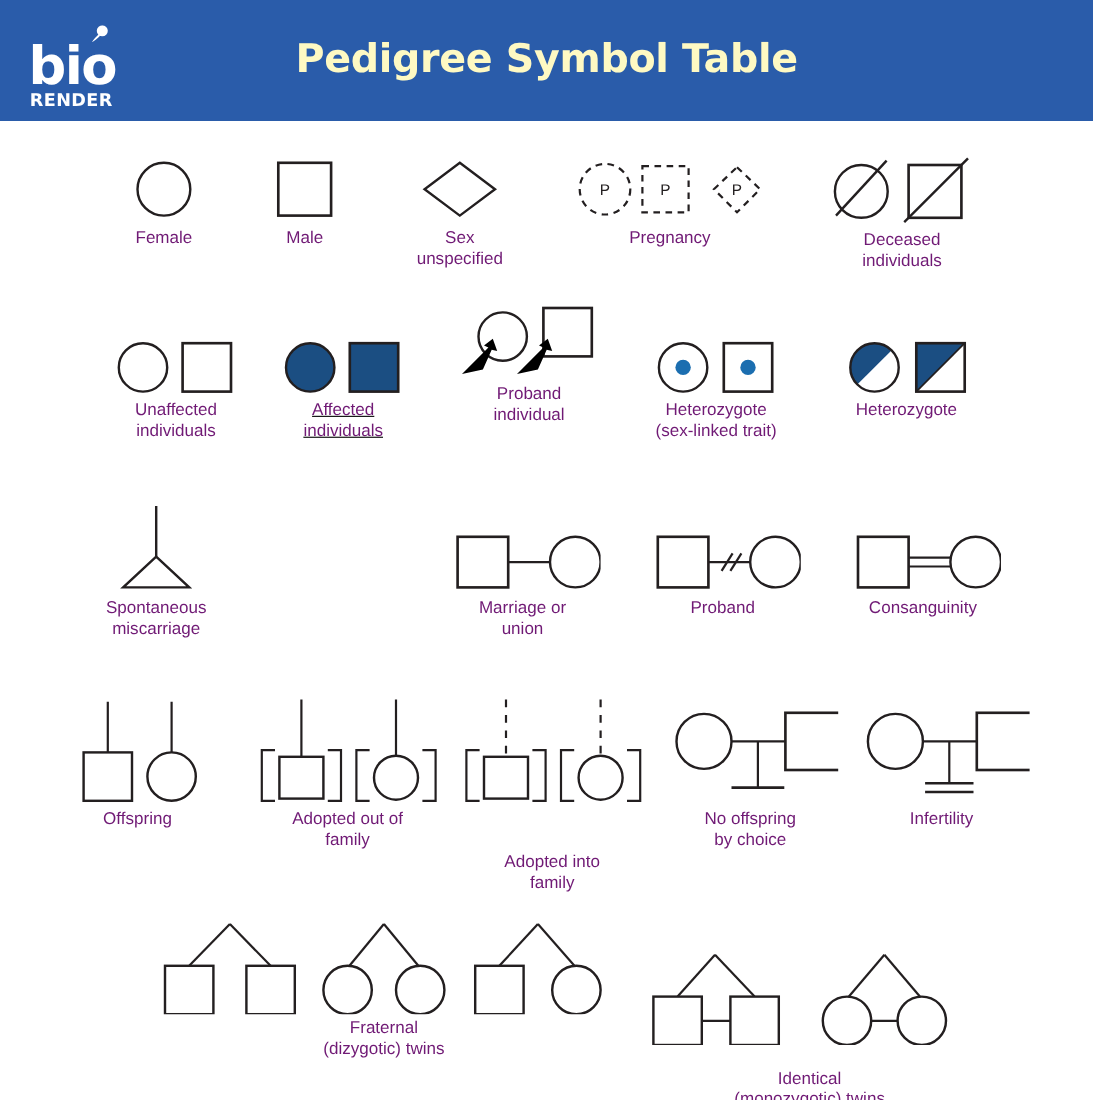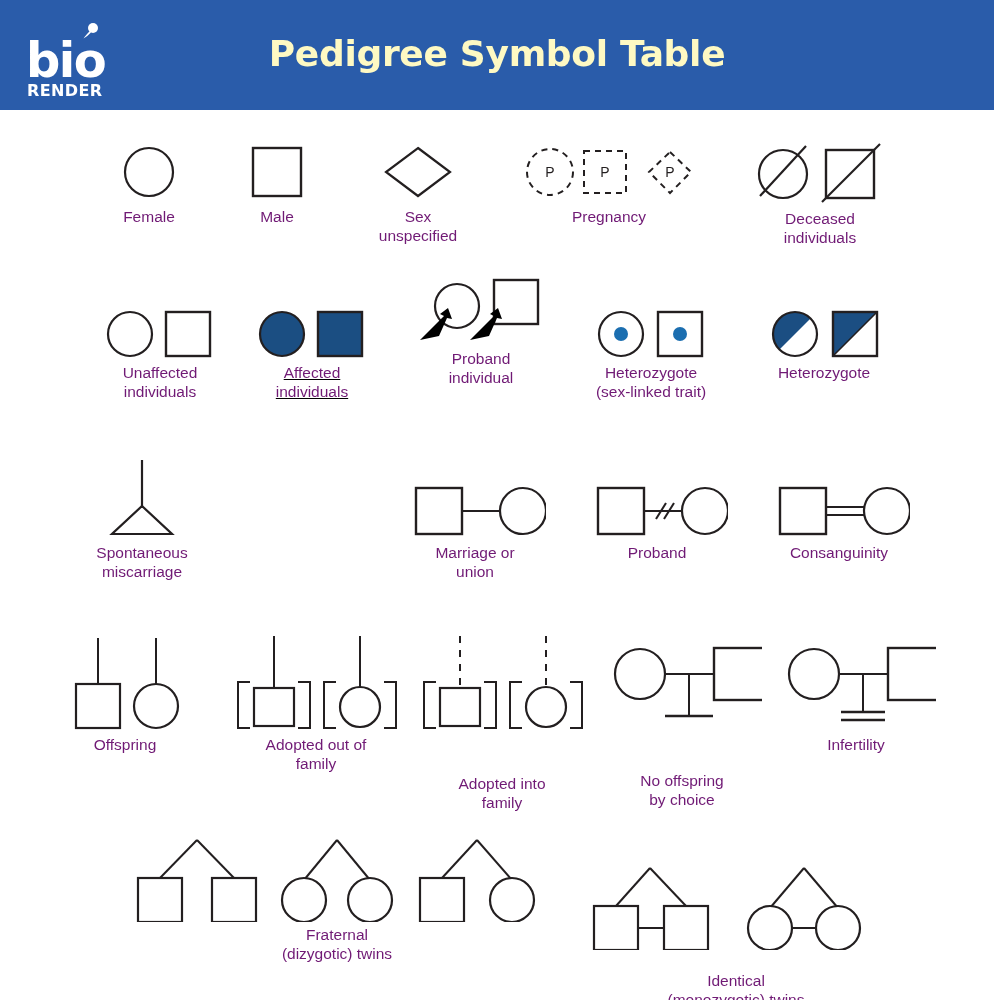--- a/index.html
+++ b/index.html
@@ -307,21 +307,21 @@
       </g>
       <line x1="46" y1="8" x2="46" y2="60" stroke="#231f20" stroke-width="2" stroke-dasharray="7 7"></line>
       <rect x="26" y="60" width="40" height="38" fill="#ffffff" stroke="#231f20" stroke-width="2.2"></rect>
       <line x1="132" y1="8" x2="132" y2="60" stroke="#231f20" stroke-width="2" stroke-dasharray="7 7"></line>
       <circle cx="132" cy="79" r="20" fill="#ffffff" stroke="#231f20" stroke-width="2.2"></circle>
     </svg>
     <div class="caption">Adopted into
 family</div>
   </div>
 
-  <div class="cell" style="left:602px; top:532px; width:160px;gap:36px;">
+  <div class="cell" style="left:602px; top:532px; width:160px;">
     <svg class="art" width="160" height="90" viewBox="0 0 160 90">
       <circle cx="38" cy="32" r="25" fill="#ffffff" stroke="#231f20" stroke-width="2.2"></circle>
       <line x1="63" y1="32" x2="112" y2="32" stroke="#231f20" stroke-width="2"></line>
       <rect x="112" y="6" width="52" height="52" fill="#ffffff" stroke="#231f20" stroke-width="2.4"></rect>
       <line x1="87" y1="32" x2="87" y2="74" stroke="#231f20" stroke-width="2"></line>
       <line x1="63" y1="74" x2="111" y2="74" stroke="#231f20" stroke-width="2.4"></line>
     </svg>
     <div class="caption">No offspring
 by choice</div>
   </div>
@@ -331,21 +331,21 @@
       <circle cx="38" cy="32" r="25" fill="#ffffff" stroke="#231f20" stroke-width="2.2"></circle>
       <line x1="63" y1="32" x2="112" y2="32" stroke="#231f20" stroke-width="2"></line>
       <rect x="112" y="6" width="52" height="52" fill="#ffffff" stroke="#231f20" stroke-width="2.4"></rect>
       <line x1="87" y1="32" x2="87" y2="70" stroke="#231f20" stroke-width="2"></line>
       <line x1="65" y1="70" x2="109" y2="70" stroke="#231f20" stroke-width="2.4"></line>
       <line x1="65" y1="78" x2="109" y2="78" stroke="#231f20" stroke-width="2.4"></line>
     </svg>
     <div class="caption">Infertility</div>
   </div>
 
-  <div class="cell" style="left:132px; top:718px; width:410px;">
+  <div class="cell" style="left:144px; top:718px; width:410px;">
     <svg class="art" width="410" height="94" viewBox="0 0 410 94">
       <g stroke="#231f20" stroke-width="2" fill="none">
         <line x1="65" y1="12" x2="28" y2="50"></line>
         <line x1="65" y1="12" x2="102" y2="50"></line>
       </g>
       <rect x="6" y="50" width="44" height="44" fill="#ffffff" stroke="#231f20" stroke-width="2.2"></rect>
       <rect x="80" y="50" width="44" height="44" fill="#ffffff" stroke="#231f20" stroke-width="2.2"></rect>
 
       <g stroke="#231f20" stroke-width="2" fill="none">
         <line x1="205" y1="12" x2="172" y2="52"></line>

